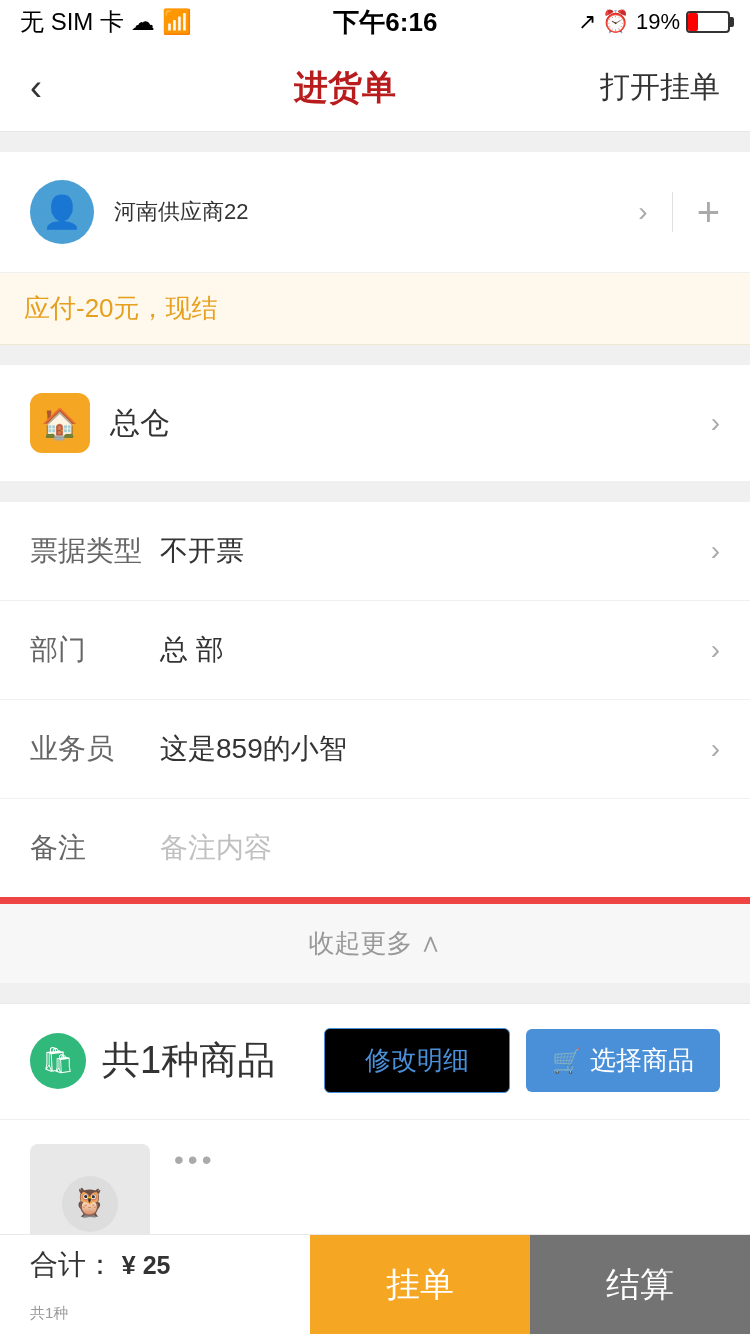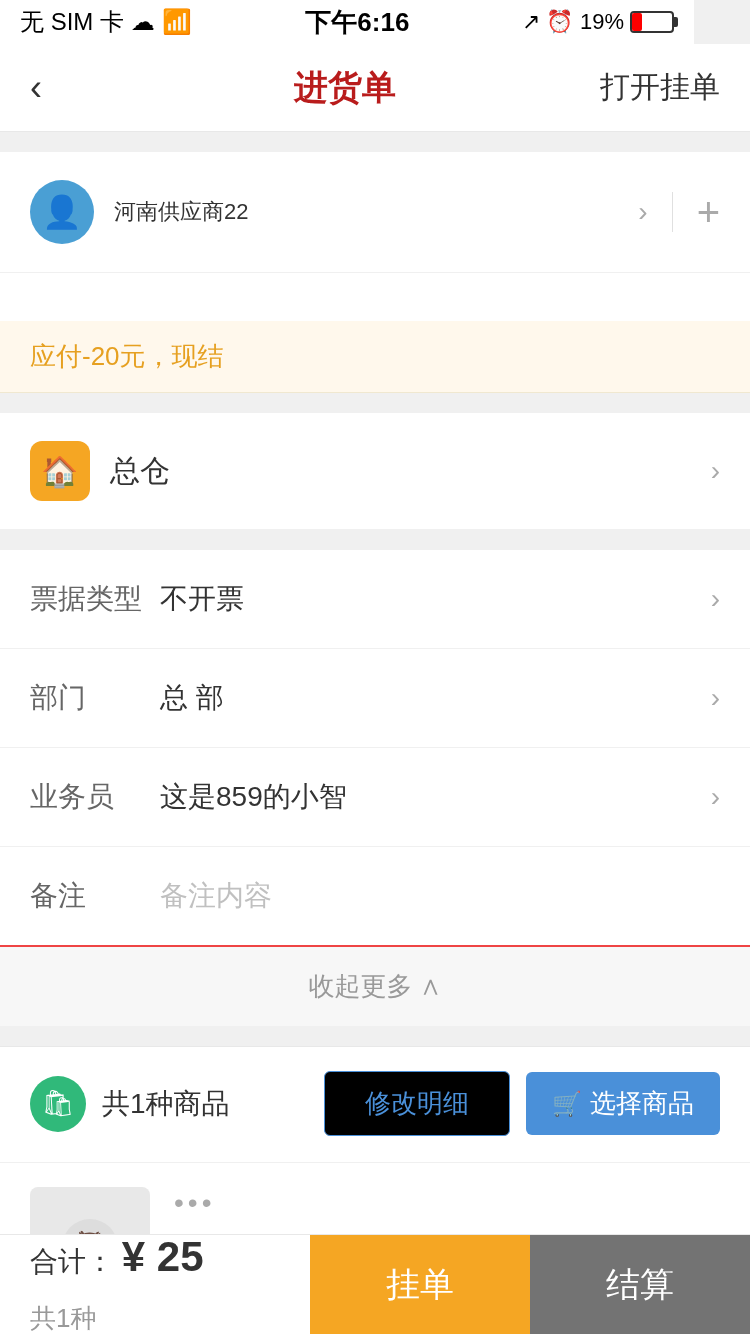--- a/index.html
+++ b/index.html
@@ -8,21 +8,21 @@
       width: 750px;
       min-height: 1334px;
       font-family: -apple-system, "PingFang SC", "Helvetica Neue", sans-serif;
       background: #f0f0f0;
       font-size: 28px;
       color: #333;
     }
 
     
     .status-bar {
-      width: 694px;
+      width: 750px;
       height: 44px;
       background: #fff;
       display: flex;
       align-items: center;
       justify-content: space-between;
       padding: 0 20px;
       font-size: 24px;
       color: #000;
     }
     .status-left { display: flex; align-items: center; gap: 8px; }
@@ -134,25 +134,24 @@
     }
     .add-icon {
       font-size: 40px;
       color: #aaa;
       font-weight: 300;
     }
 
     
     .alert-row {
       background: #fff8ec;
-      padding: 18px 30px;
+      padding: 18px 24px;
       font-size: 26px;
       color: #e6a020;
       border-bottom: 1px solid #f0e8d0;
-      margin-top: 48px;
     }
 
     
     .warehouse-row {
       display: flex;
       align-items: center;
       padding: 28px 30px;
       background: #fff;
     }
     .warehouse-icon {
@@ -197,21 +196,21 @@
       color: #c0c0c0;
     }
 
     
     .collapse-row {
       background: #f7f7f7;
       padding: 22px 40px;
       text-align: center;
       font-size: 26px;
       color: #999;
-      border-top: 2px solid #ef4444;
+      border-top: 7px solid #ef4444;
     }
 
     
     .product-header {
       display: flex;
       align-items: center;
       padding: 24px 30px;
       background: #fff;
       border-top: 1px solid #e8e8e8;
     }
@@ -222,21 +221,21 @@
       border-radius: 50%;
       display: flex;
       align-items: center;
       justify-content: center;
       margin-right: 16px;
       font-size: 26px;
       color: #fff;
     }
     .product-count {
       flex: 1;
-      font-size: 28px;
+      font-size: 38px;
       color: #333;
     }
     .btn-modify {
       border: 1.5px solid #4a90d9;
       color: #4a90d9;
       background: #000000;
       border-radius: 6px;
       padding: 14px 40px;
       font-size: 26px;
       margin-right: 16px;
@@ -455,19 +454,19 @@
       </div>
     </div>
   </div>
 
 </div>
 
 <div class="bottom-bar">
   <div class="total-section">
     <div>
       <span>合计：</span>
-      <span style="font-size:42px;font-weight:600;">¥ 25</span>
-    </div>
-    <div style="font-size:26px;color:#999;margin-top:20px;">共1种</div>
+      <span style="font-size:25px;font-weight:600;">¥ 25</span>
+    </div>
+    <div style="font-size:15px;color:#999;margin-top:20px;">共1种</div>
   </div>
   <button class="btn-pending">挂单</button>
   <button class="btn-settle">结算</button>
 </div>
 
 </body></html>

